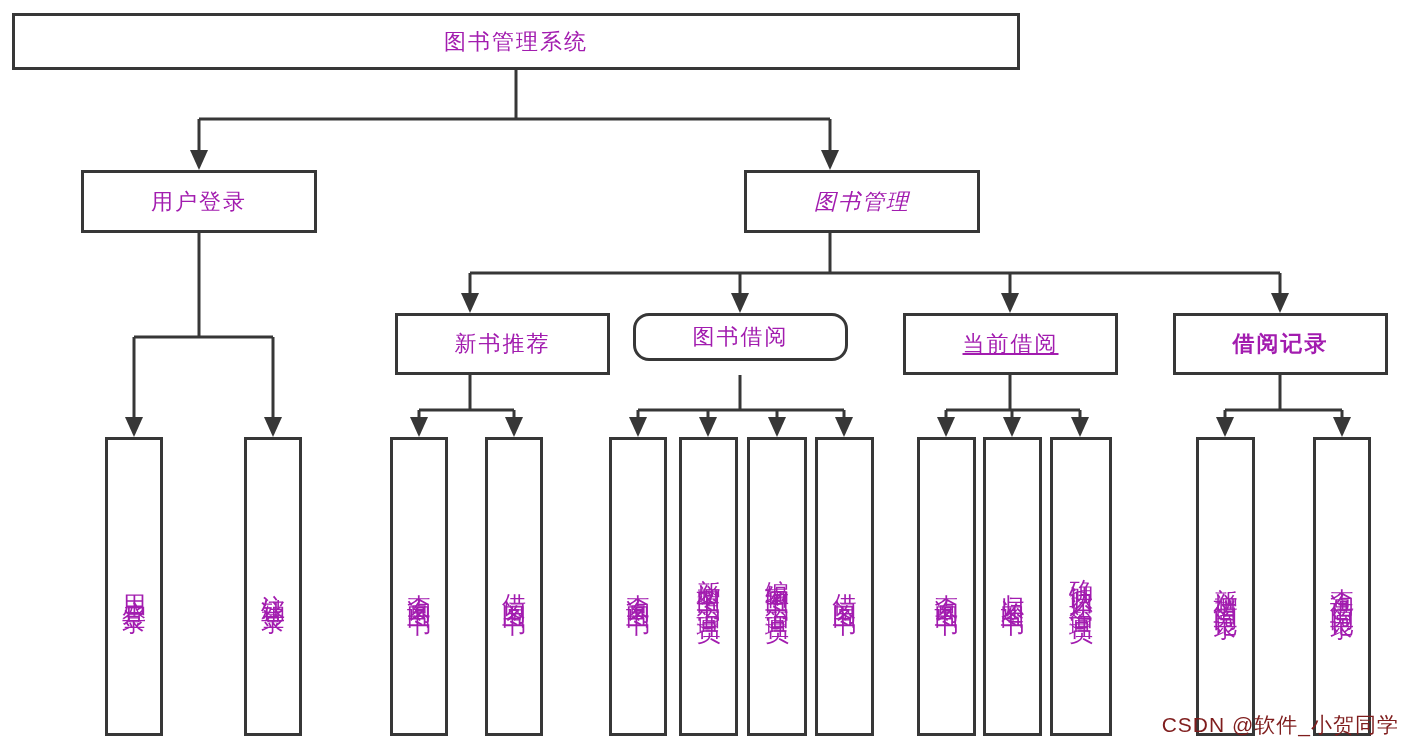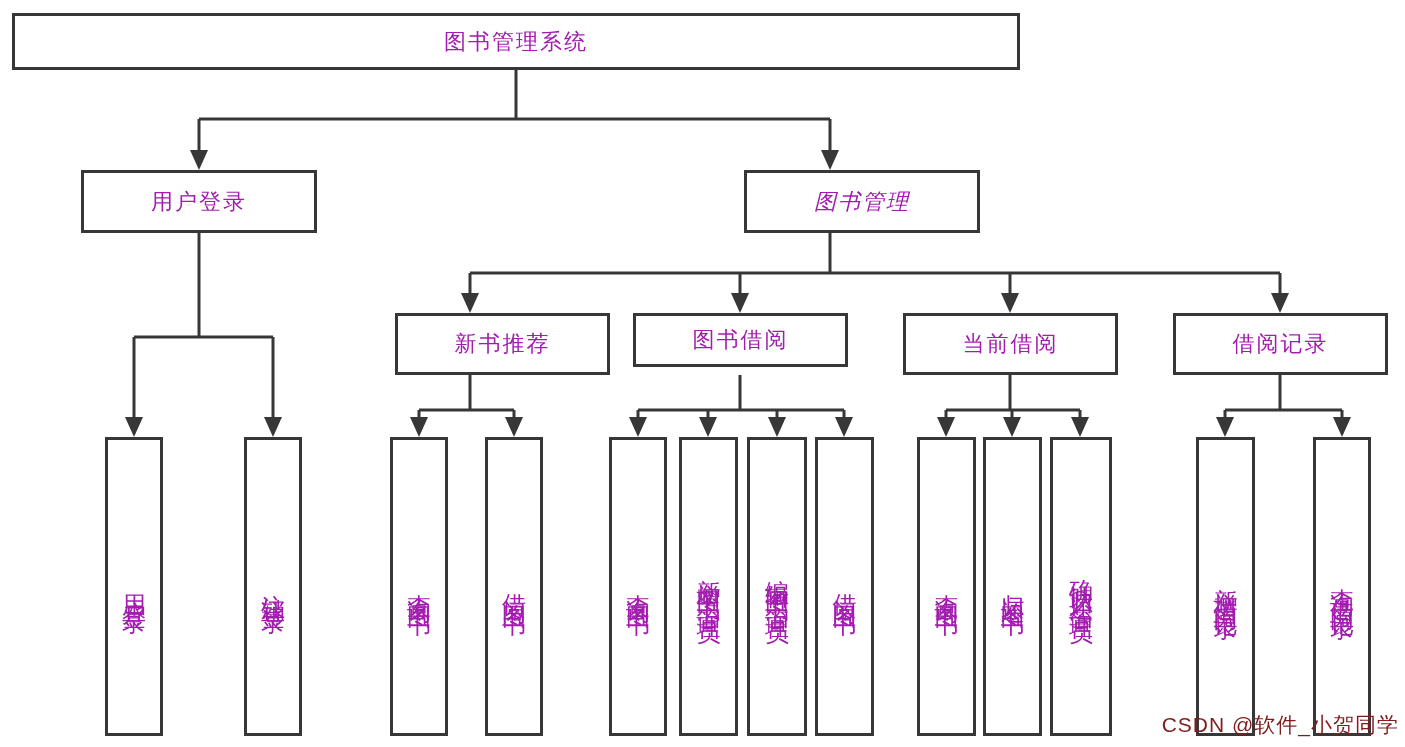--- a/index.html
+++ b/index.html
@@ -115,23 +115,23 @@
       <polygon points="1333,417 1351,417 1342,437"></polygon>
     </g>
   </svg>
 
   <div class="node root" style="left:12px;top:13px;width:1008px;height:57px;">图书管理系统</div>
 
   <div class="node h" style="left:81px;top:170px;width:236px;height:63px;">用户登录</div>
   <div class="node h" style="left:744px;top:170px;width:236px;height:63px;font-style:italic;">图书管理</div>
 
   <div class="node h" style="left:363px;top:313px;width:215px;height:62px;margin-left:32px;">新书推荐</div>
-  <div class="node h" style="left:633px;top:313px;width:215px;height:54px;">图书借阅</div>
-  <div class="node h" style="left:903px;top:313px;width:215px;height:62px;">当前借阅</div>
-  <div class="node h" style="left:1173px;top:313px;width:215px;height:62px;">借阅记录</div>
+  <div class="node h" style="left:633px;top:313px;width:215px;height:48px;border-radius:16px;">图书借阅</div>
+  <div class="node h" style="left:903px;top:313px;width:215px;height:62px;text-decoration:underline;">当前借阅</div>
+  <div class="node h" style="left:1173px;top:313px;width:215px;height:62px;font-weight:bold;">借阅记录</div>
 
   <div class="node leaf" style="left:105px;top:437px;width:58px;height:299px;">用户登录</div>
   <div class="node leaf" style="left:244px;top:437px;width:58px;height:299px;">注销登录</div>
 
   <div class="node leaf" style="left:390px;top:437px;width:58px;height:299px;">查询图书</div>
   <div class="node leaf" style="left:485px;top:437px;width:58px;height:299px;">借阅图书</div>
 
   <div class="node leaf" style="left:609px;top:437px;width:58px;height:299px;">查询图书</div>
   <div class="node leaf" style="left:679px;top:437px;width:59px;height:299px;">新增图书（管理员）</div>
   <div class="node leaf" style="left:747px;top:437px;width:60px;height:299px;">编辑图书（管理员）</div>

